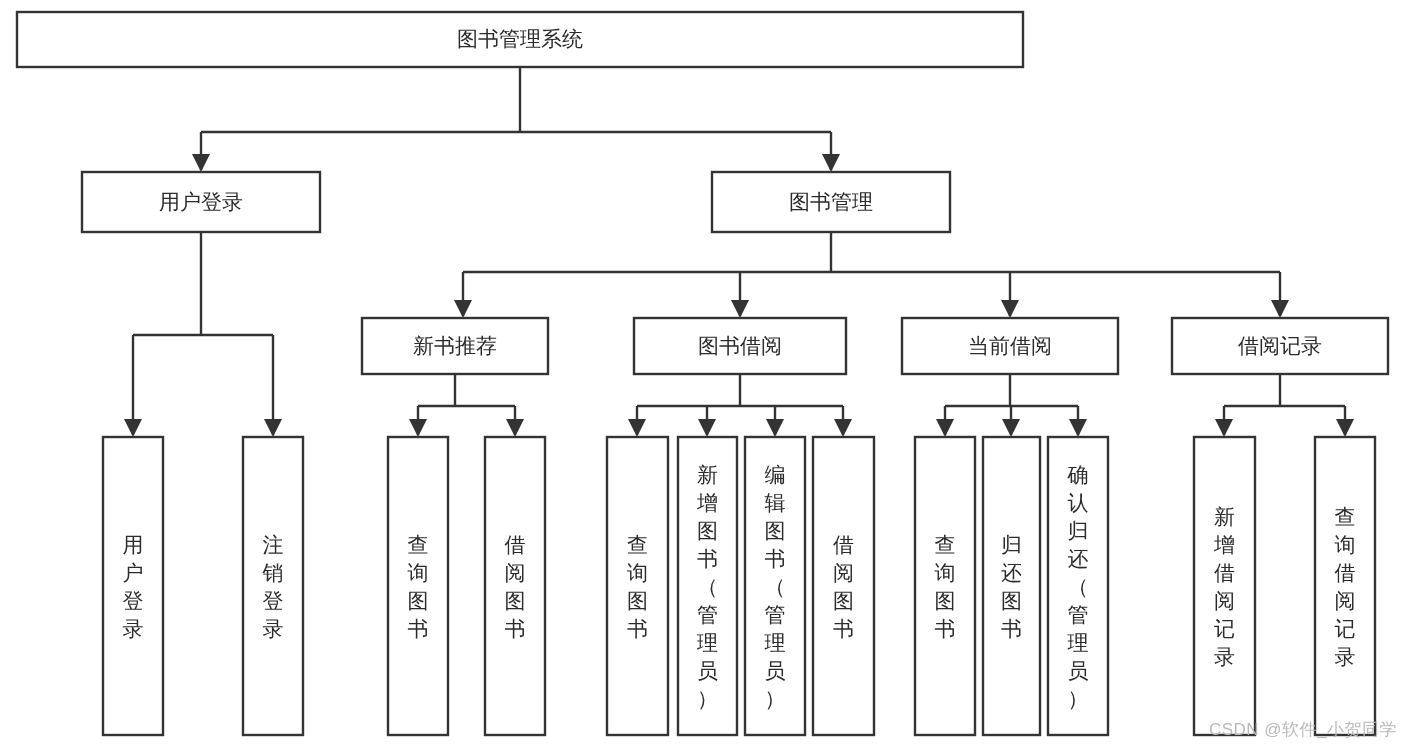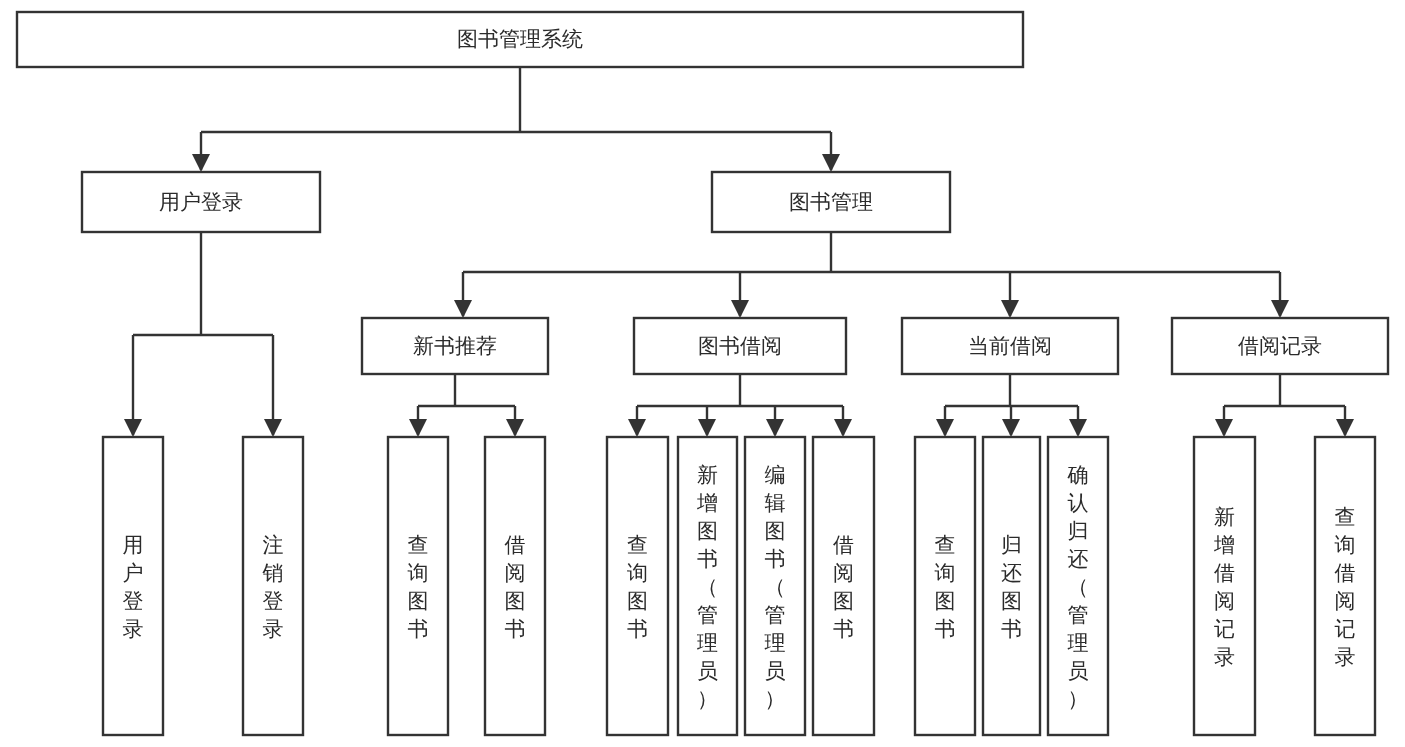--- a/index.html
+++ b/index.html
@@ -217,13 +217,14 @@
           <rect x="1194" y="437" width="61" height="298" class="node-box"></rect>
           <text x="1224.5" class="node-label-v" y="523.84"><tspan x="1224.5" dy="0">新</tspan><tspan x="1224.5" dy="28">增</tspan><tspan x="1224.5" dy="28">借</tspan><tspan x="1224.5" dy="28">阅</tspan><tspan x="1224.5" dy="28">记</tspan><tspan x="1224.5" dy="28">录</tspan></text>
         </g>
         <g>
           <rect x="1315" y="437" width="60" height="298" class="node-box"></rect>
           <text x="1345" class="node-label-v" y="523.84"><tspan x="1345" dy="0">查</tspan><tspan x="1345" dy="28">询</tspan><tspan x="1345" dy="28">借</tspan><tspan x="1345" dy="28">阅</tspan><tspan x="1345" dy="28">记</tspan><tspan x="1345" dy="28">录</tspan></text>
         </g>
       </g>
   </svg>
 
+  <div class="watermark">CSDN @软件_小贺同学</div>
 </div>
 
 </body></html>

